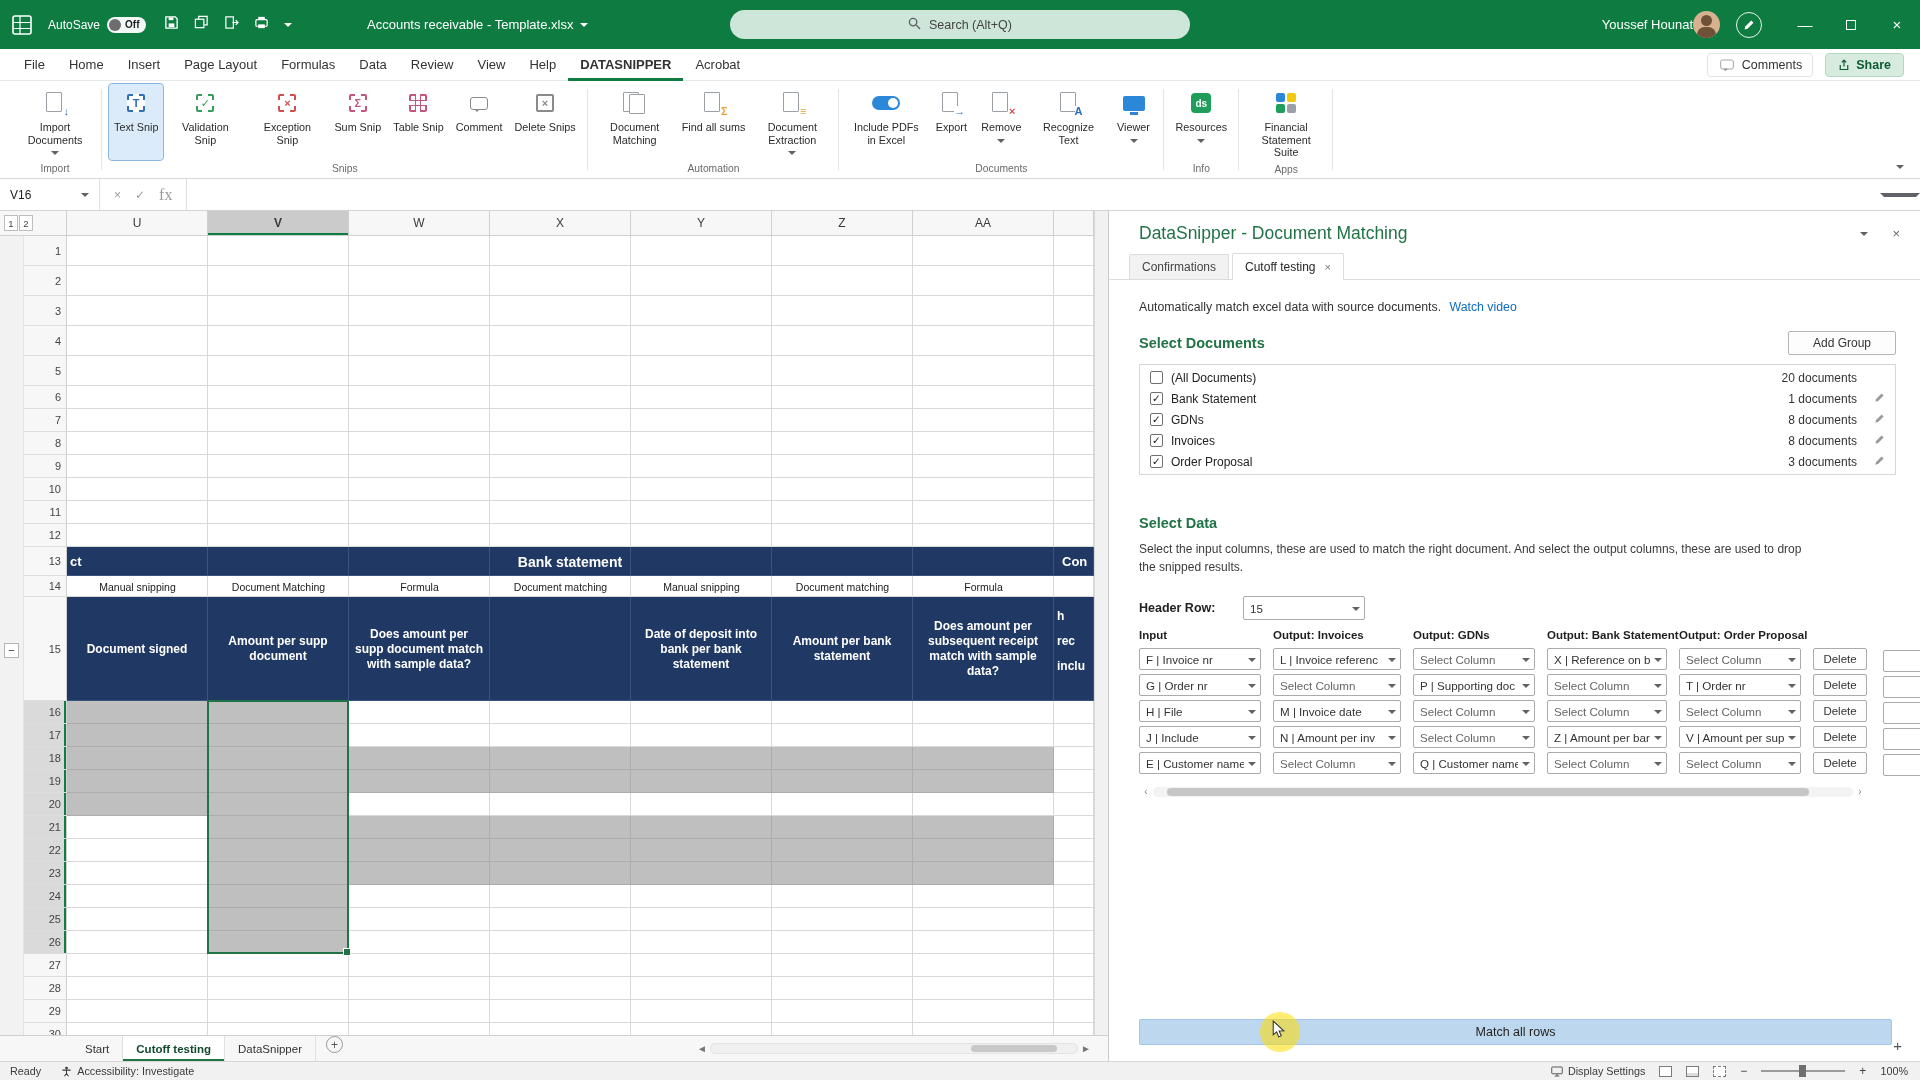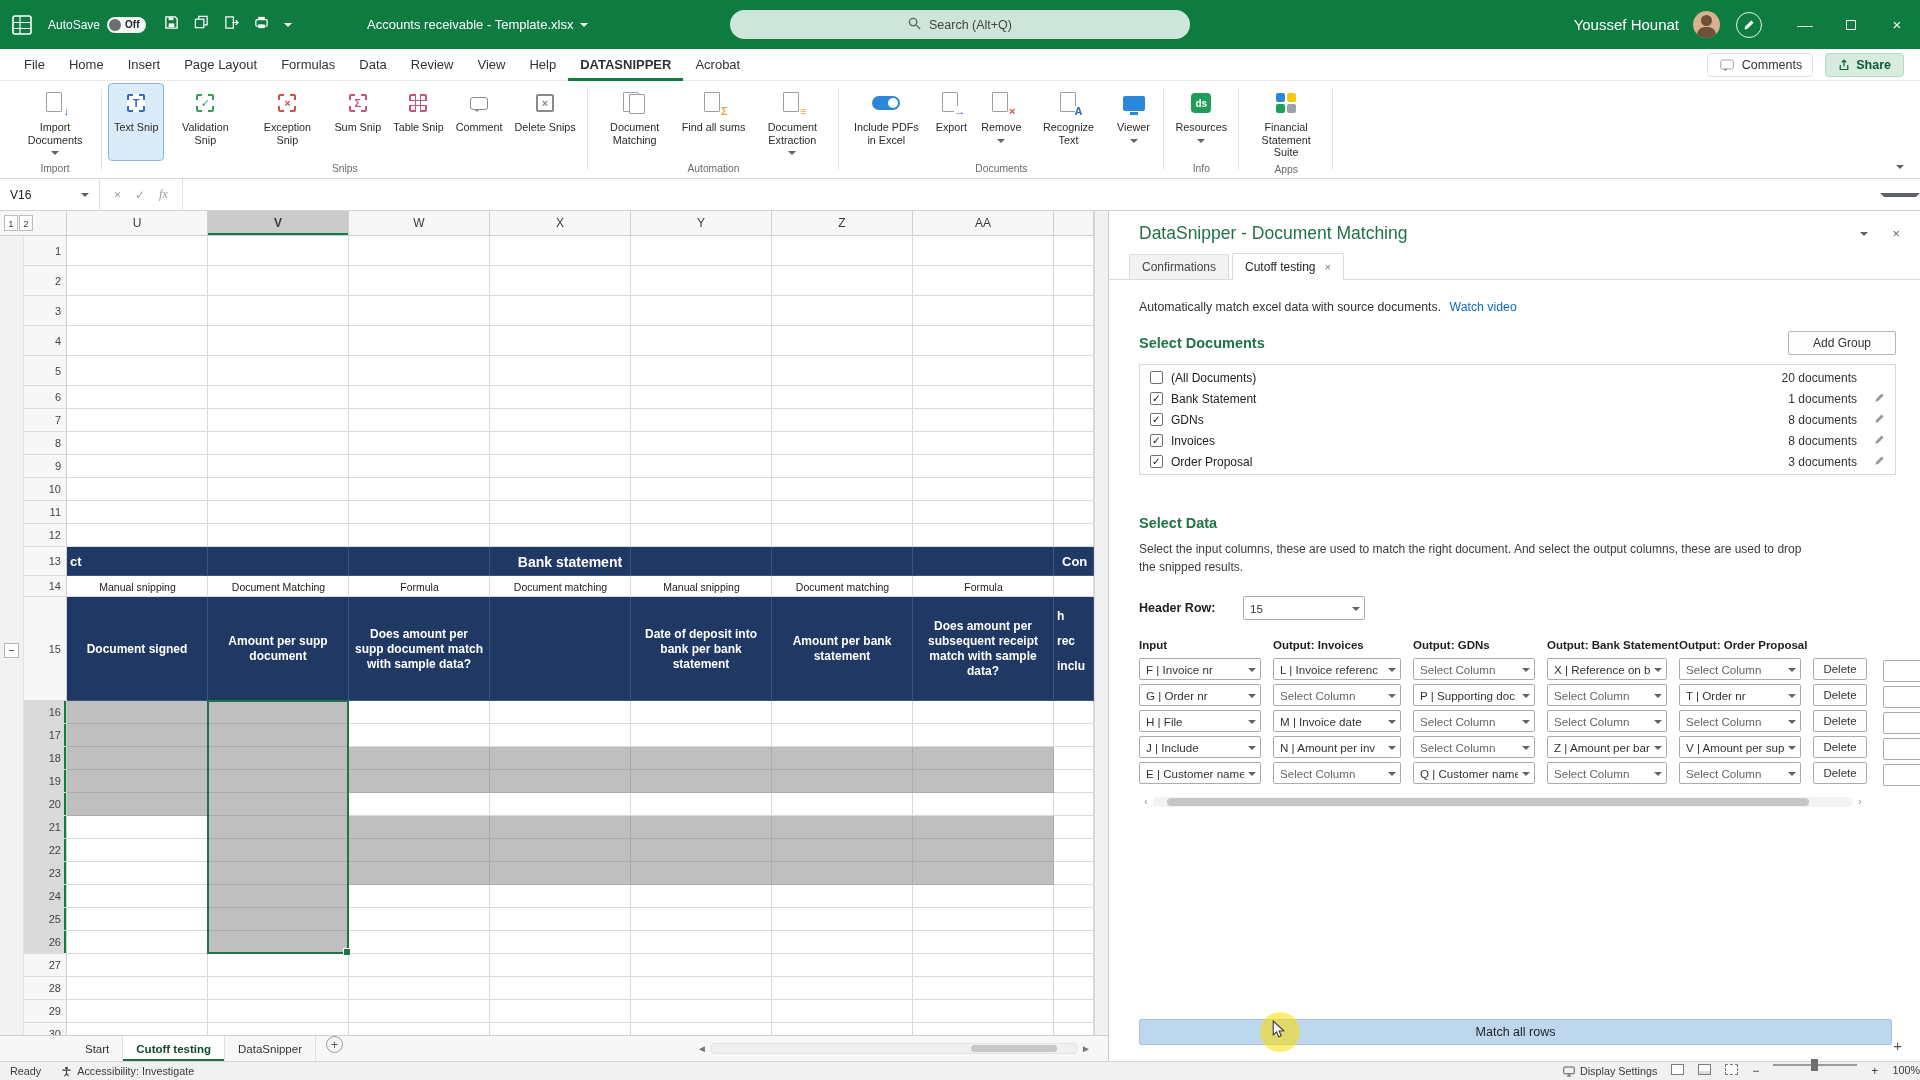--- a/index.html
+++ b/index.html
@@ -14,21 +14,21 @@
 .tb-left{position:absolute;left:10px;top:0;height:49px;display:flex;align-items:center;gap:14px}
 .xlogo{width:24px;height:24px;display:flex;align-items:center;justify-content:center}
 .autosave{display:flex;align-items:center;gap:7px;font-size:12px}
 .as-pill{height:16px;border-radius:8px;background:rgba(255,255,255,.95);display:flex;align-items:center;padding:2px 6px 2px 2px;gap:4px}
 .as-knob{width:12px;height:12px;border-radius:50%;background:#6d6d6d}
 .as-state{color:#222;font-size:10px;font-weight:bold}
 .qat{display:flex;align-items:center;gap:15px;margin-left:4px}
 .doc-title{position:absolute;left:367px;top:0;height:49px;display:flex;align-items:center;font-size:13px;gap:7px}
 .searchbox{position:absolute;left:calc(50% - 230px);top:10px;width:460px;height:29px;border-radius:15px;background:rgba(255,255,255,.8);display:flex;align-items:center;justify-content:center;gap:8px;color:#444;font-size:12.5px}
 .tb-right{position:absolute;right:0;top:0;height:49px;display:flex;align-items:center}
-.username{font-size:15px;margin-right:14px}
+.username{font-size:13px;margin-right:0}
 .avatar{width:27px;height:27px;border-radius:50%;background:#D8B28F;position:relative;overflow:hidden;margin-right:16px}
 .avatar::before{content:"";position:absolute;left:8px;top:4px;width:11px;height:11px;border-radius:50%;background:#6f5138}
 .avatar::after{content:"";position:absolute;left:4px;top:16px;width:19px;height:12px;border-radius:8px 8px 0 0;background:#6f5138}
 .pencirc{width:26px;height:26px;border-radius:50%;border:1.5px solid rgba(255,255,255,.9);display:flex;align-items:center;justify-content:center;margin-right:20px}
 .winbtn{width:46px;height:49px;display:flex;align-items:center;justify-content:center;font-size:15px}
 .maxbox{width:10px;height:10px;border:1.3px solid #fff}
 
 
 .menubar{position:absolute;top:49px;left:0;right:0;height:32px;background:#fff;border-bottom:1px solid #E8E8E8;display:flex;}
 .menu-tabs{display:flex;align-items:center;padding-left:12px}
@@ -63,21 +63,21 @@
 .mon::after{content:"";position:absolute;left:7px;bottom:-4px;width:8px;height:3px;background:#2B88D8}
 .dsq{width:20px;height:20px;border-radius:4px;background:#1E9E5A;color:#fff;font-size:10px;font-weight:bold;display:inline-flex;align-items:center;justify-content:center}
 .fss{width:20px;height:20px;display:inline-grid;grid-template-columns:1fr 1fr;gap:2px}
 .fss i{border-radius:2px}
 .fss i:nth-child(1){background:#2B88D8}.fss i:nth-child(2){background:#F2C811}.fss i:nth-child(3){background:#1E9E5A}.fss i:nth-child(4){background:#9aa0a6}
 
 
 .fbar{position:absolute;top:179px;left:0;right:0;height:32px;background:#fff;border-bottom:1px solid #D4D4D4;display:flex;align-items:center}
 .namebox{width:100px;height:100%;display:flex;align-items:center;justify-content:space-between;padding:0 10px;border-right:1px solid #E0E0E0;font-size:12px}
 .fbicons{display:flex;align-items:center;gap:14px;padding:0 14px;color:#9b9b9b;border-right:1px solid #E0E0E0;height:100%;font-size:12px}
-.fx{font-style:italic;font-family:"Liberation Serif","DejaVu Serif",serif;font-size:12px}
+.fx{font-family:"Liberation Serif","DejaVu Serif",serif;font-size:16px}
 .fbinput{flex:1;height:100%}
 .fbexpand{padding:0 16px}
 
 
 .sheet-left{position:absolute;left:0;top:211px;width:1108px;height:850px;background:#fff}
 .colheads{position:relative;height:25px;background:#F7F7F7;border-bottom:1px solid #CFCFCF;display:flex}
 .corner{width:67px;height:100%;border-right:1px solid #CFCFCF;position:relative;flex:none}
 .olbox{position:absolute;top:4px;width:14px;height:16px;border:1px solid #BDBDBD;background:#fff;font-size:9.5px;display:flex;align-items:center;justify-content:center;color:#444}
 .colhead{width:141px;height:100%;border-right:1px solid #CFCFCF;display:flex;align-items:center;justify-content:center;font-size:12px;color:#3b3b3b;flex:none}
 .colhead.sel{background:#CBCBCB;box-shadow:inset 0 -2px 0 #107C41;font-weight:bold}
@@ -101,21 +101,21 @@
 .addsheet{width:17px;height:17px;border-radius:50%;border:1px solid #9a9a9a;display:flex;align-items:center;justify-content:center;font-size:12px;color:#555;margin-left:10px}
 .hscroll{position:absolute;right:14px;top:4px;width:400px;height:17px;display:flex;align-items:center}
 .hs-ar{width:16px;text-align:center;color:#777;font-size:10px}
 .hs-track{flex:1;height:11px;background:#F0F0F0;border:1px solid #E3E3E3;position:relative;border-radius:5px}
 .hs-thumb{position:absolute;top:1px;left:71%;width:86px;height:7px;background:#C8C8C8;border-radius:4px}
 
 
 .statusbar{position:absolute;left:0;bottom:0;width:1920px;height:19px;background:#F1F1F1;border-top:1px solid #D6D6D6;display:flex;align-items:center;font-size:10.8px;color:#3b3b3b}
 .sb-left{display:flex;align-items:center;gap:20px;padding-left:10px}
 .sb-item{display:flex;align-items:center;gap:5px}
-.sb-right{margin-left:auto;display:flex;gap:14px;}
+.sb-right{margin-left:auto;display:flex;align-items:center;gap:14px;padding-right:12px}
 .viewbtn{width:13px;height:11px;border:1px solid #7c7c7c;background:#fff}
 .viewbtn.b2{background:linear-gradient(#fff 70%,#ddd 70%)}
 .viewbtn.b3{border-style:dashed}
 .zoomtrack{width:84px;height:2px;background:#9b9b9b;position:relative}
 .zoomthumb{position:absolute;left:38px;top:-5px;width:7px;height:12px;background:#6f6f6f}
 .zoomsign{font-size:12px;color:#444}
 
 
 .panel{position:absolute;left:1108px;top:211px;width:812px;height:850px;background:#fff;border-left:1px solid #C9C9C9;overflow:hidden}
 .p-titlerow{display:flex;align-items:center;padding:12px 20px 8px 30px}
@@ -140,21 +140,21 @@
 .sd{margin-top:40px}
 .p-desc{margin-top:9px;font-size:12px;color:#3b3b3b;max-width:670px;line-height:1.5}
 .hrow{display:flex;align-items:center;margin-top:20px}
 .hrl{font-size:12.5px;font-weight:bold;width:104px}
 .dd{height:22px;background:#fff;border:1px solid #ABABAB;border-radius:2px;display:flex;align-items:center;padding:0 16px 0 6px;font-size:11.6px;color:#333;position:relative;white-space:nowrap;overflow:hidden}
 .dd .car{position:absolute;right:4px;top:9px}
 .dd span{overflow:hidden}
 .ddph span{color:#666}
 .hr-dd{width:122px;height:24px}
 .hr-dd .car{top:10px}
-.mapgrid{margin-top:19px;display:grid;grid-template-columns:122px 128px 122px 120px 122px 54px;column-gap:12px;row-gap:4px;position:relative}
+.mapgrid{margin-top:9px;display:grid;grid-template-columns:122px 128px 122px 120px 122px 54px;column-gap:12px;row-gap:4px;position:relative}
 .maph{font-size:11.5px;font-weight:bold;white-space:nowrap;align-self:end;padding-bottom:3px;color:#1f1f1f}
 .delbtn{height:22px;border:1px solid #ABABAB;background:#FDFDFD;font-size:11.5px;color:#333;border-radius:2px;font-family:inherit}
 .sliver{position:absolute;left:744px;width:60px;height:22px;border:1px solid #ABABAB;border-radius:2px;background:#fff}
 .pscroll{margin-top:12px;display:flex;align-items:center;width:728px}
 .ps-ar{width:14px;color:#888;font-size:10px;text-align:center}
 .ps-track{flex:1;height:10px;background:#F3F3F3;position:relative;border-radius:5px}
 .ps-thumb{position:absolute;left:14px;right:44px;top:1px;height:8px;background:#C6C6C6;border-radius:4px}
 .matchbtn{position:absolute;left:30px;right:28px;bottom:16px;height:26px;background:#BDD7EE;border:1px solid #A3C6E8;font-size:12.5px;color:#1f1f1f;border-radius:2px;font-family:inherit}
 
 

